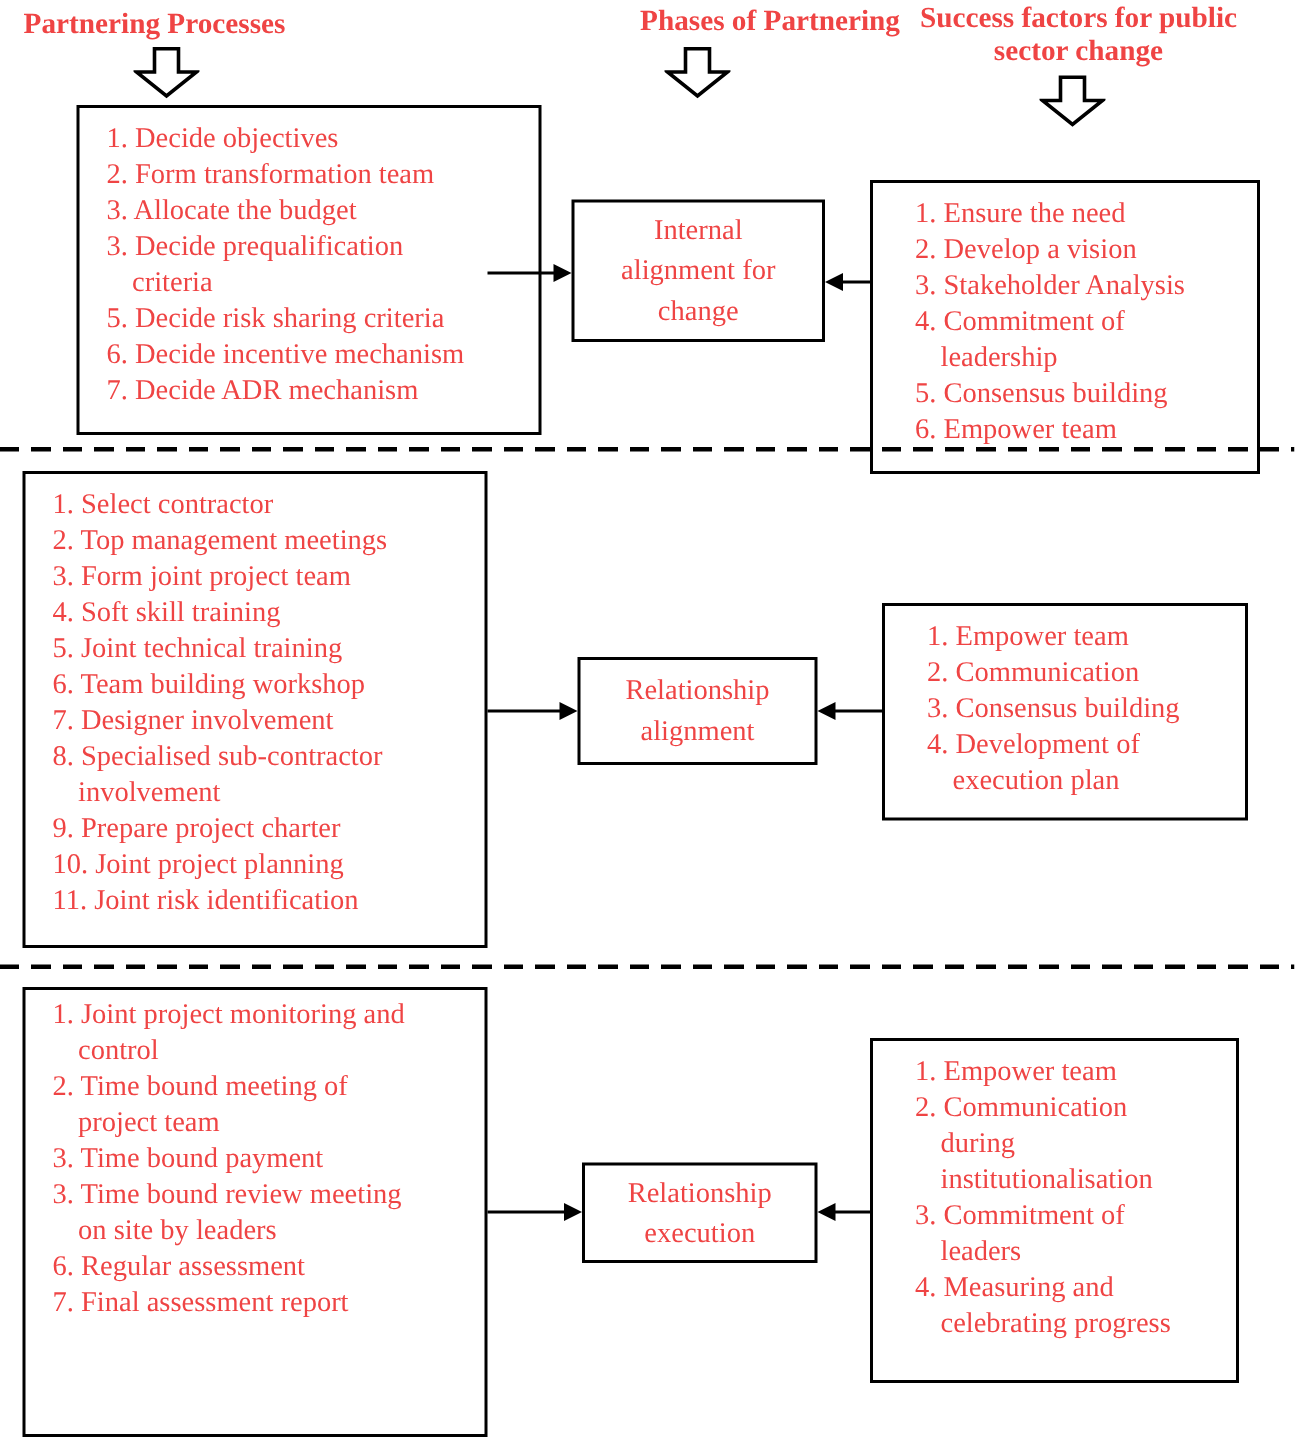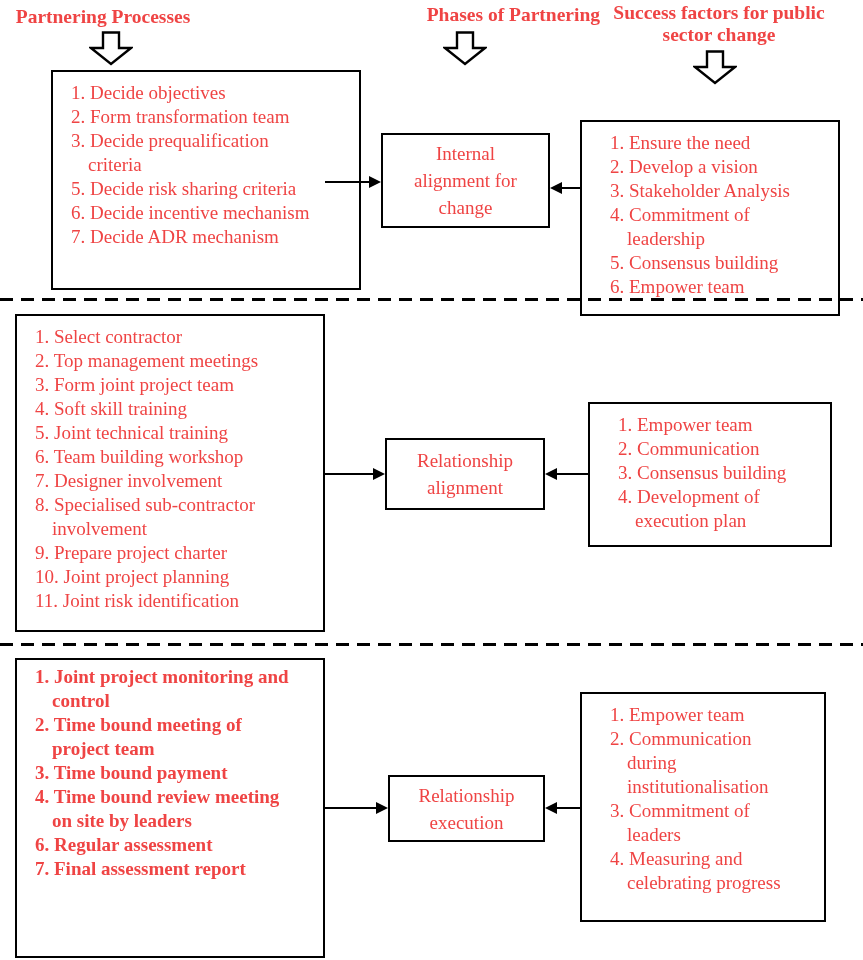--- a/index.html
+++ b/index.html
@@ -62,20 +62,21 @@
   </div>
   <div class="block-arrow" style="left:693px; top:50px;">
     <svg width="44" height="35" viewBox="0 0 44 35">
       <path d="M14 1.5 H30 V17 H42 L22 33 L2 17 H14 Z" fill="#ffffff" stroke="#000000" stroke-width="2.4"></path>
     </svg>
   </div>
 
   <div class="box list-box" style="left:15px; top:70px; width:310px; height:220px;margin-left:36px;">
       <div class="item">1. Decide objectives</div>
       <div class="item">2. Form transformation team</div>
+      <div class="item">3. Allocate the budget</div>
       <div class="item">3. Decide prequalification
 criteria</div>
       <div class="item">5. Decide risk sharing criteria</div>
       <div class="item">6. Decide incentive mechanism</div>
       <div class="item">7. Decide ADR mechanism</div>
     </div>
 
   <div class="box phase-box" style="left:381px; top:133px; width:169px; height:95px;">Internal
 alignment for
 change</div>
@@ -131,27 +132,27 @@
     <span class="line" style="left:0; width:50px;"></span>
     <span class="head-right" style="left:48px;"></span>
   </div>
   <div class="conn" style="left:545px; top:468px; width:43px; height:12px;">
     <span class="line" style="left:10px; width:33px;"></span>
     <span class="head-left" style="left:0;"></span>
   </div>
 
   <div class="divider" style="top:643px;"></div>
 
-  <div class="box list-box" style="left:15px; top:658px; width:310px; height:300px; padding-top:5px;font-weight:bold;">
+  <div class="box list-box" style="left:15px; top:658px; width:310px; height:300px; padding-top:5px;">
       <div class="item">1. Joint project monitoring and
 control</div>
       <div class="item">2. Time bound meeting of
 project team</div>
       <div class="item">3. Time bound payment</div>
-      <div class="item">4. Time bound review meeting
+      <div class="item">3. Time bound review meeting
 on site by leaders</div>
       <div class="item">6. Regular assessment</div>
       <div class="item">7. Final assessment report</div>
     </div>
 
   <div class="box phase-box" style="left:388px; top:775px; width:157px; height:67px;">Relationship
 execution</div>
 
   <div class="box list-box wide-pad" style="left:580px; top:692px; width:246px; height:230px;">
       <div class="item">1. Empower team</div>

